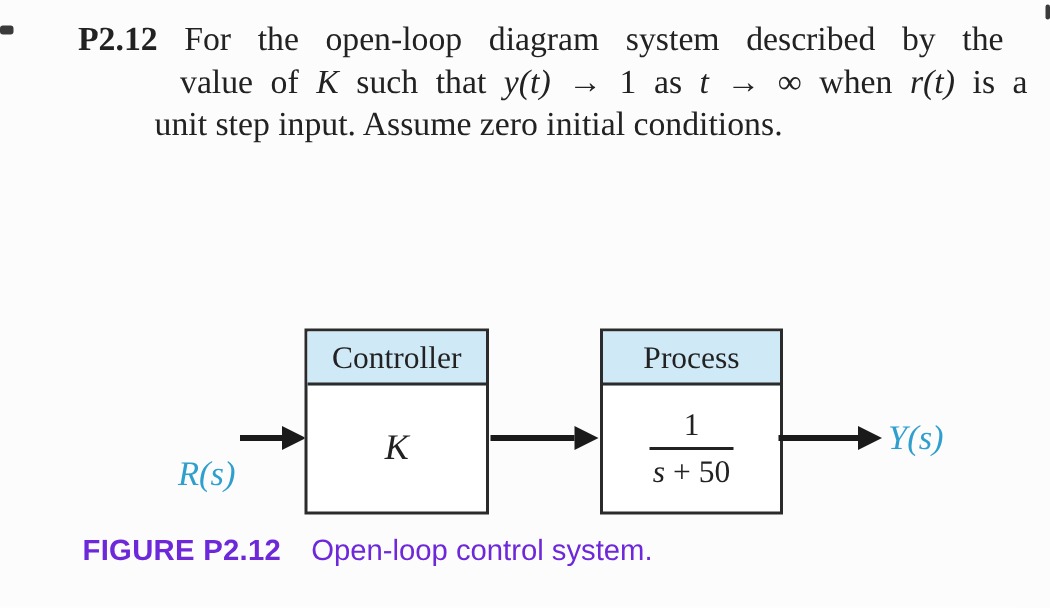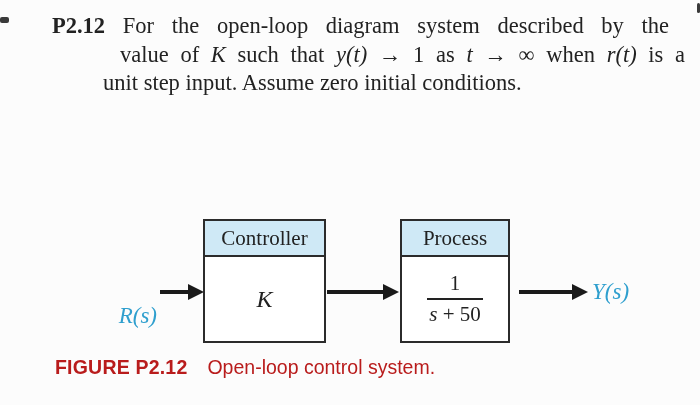--- a/index.html
+++ b/index.html
@@ -32,21 +32,21 @@
   .it{font-style:italic;}
   
   .block{
     position:absolute;top:219px;height:124px;
     box-sizing:border-box;
     border:2px solid var(--border);
     background:#ffffff;
     display:flex;flex-direction:column;
   }
   .block-controller{left:203px;width:123px;justify-content:space-between;}
-  .block-process{left:400px;width:110px;}
+  .block-process{left:400px;width:122px;}
   .block-header{
     height:34px;flex:0 0 34px;
     border-bottom:2px solid var(--border);
     background:var(--header-bg);
     display:flex;align-items:center;justify-content:center;
     font-size:21px;
   }
   .block-body{
     flex:1;display:flex;align-items:center;justify-content:center;
   }
@@ -63,21 +63,21 @@
   .arrow{position:absolute;top:283px;height:18px;display:flex;align-items:center;}
   .arrow-input{left:160px;width:44px;}
   .arrow-mid{left:327px;width:72px;}
   .arrow-output{left:519px;width:69px;}
   .shaft{flex:1;height:4px;background:#1a1a1a;}
   .head{width:0;height:0;border-left:16px solid #1a1a1a;border-top:8px solid transparent;border-bottom:8px solid transparent;}
   
   .caption{
     position:absolute;left:55px;top:356px;
     font-family:"Liberation Sans","DejaVu Sans",sans-serif;
-    font-size:19.5px;color:#b91c1c;
+    font-size:19.5px;color:#6d28d9;
     display:flex;align-items:center;
   }
   .caption-label{font-weight:bold;margin-right:20px;letter-spacing:0.2px;}
   
   .artifact{position:absolute;background:#3a3a3a;border-radius:2px;}
   .artifact-left{left:0;top:17px;width:9px;height:6px;}
   .artifact-right{right:0;top:3px;width:3px;height:10px;}
 </style>
 </head>
 <body>

